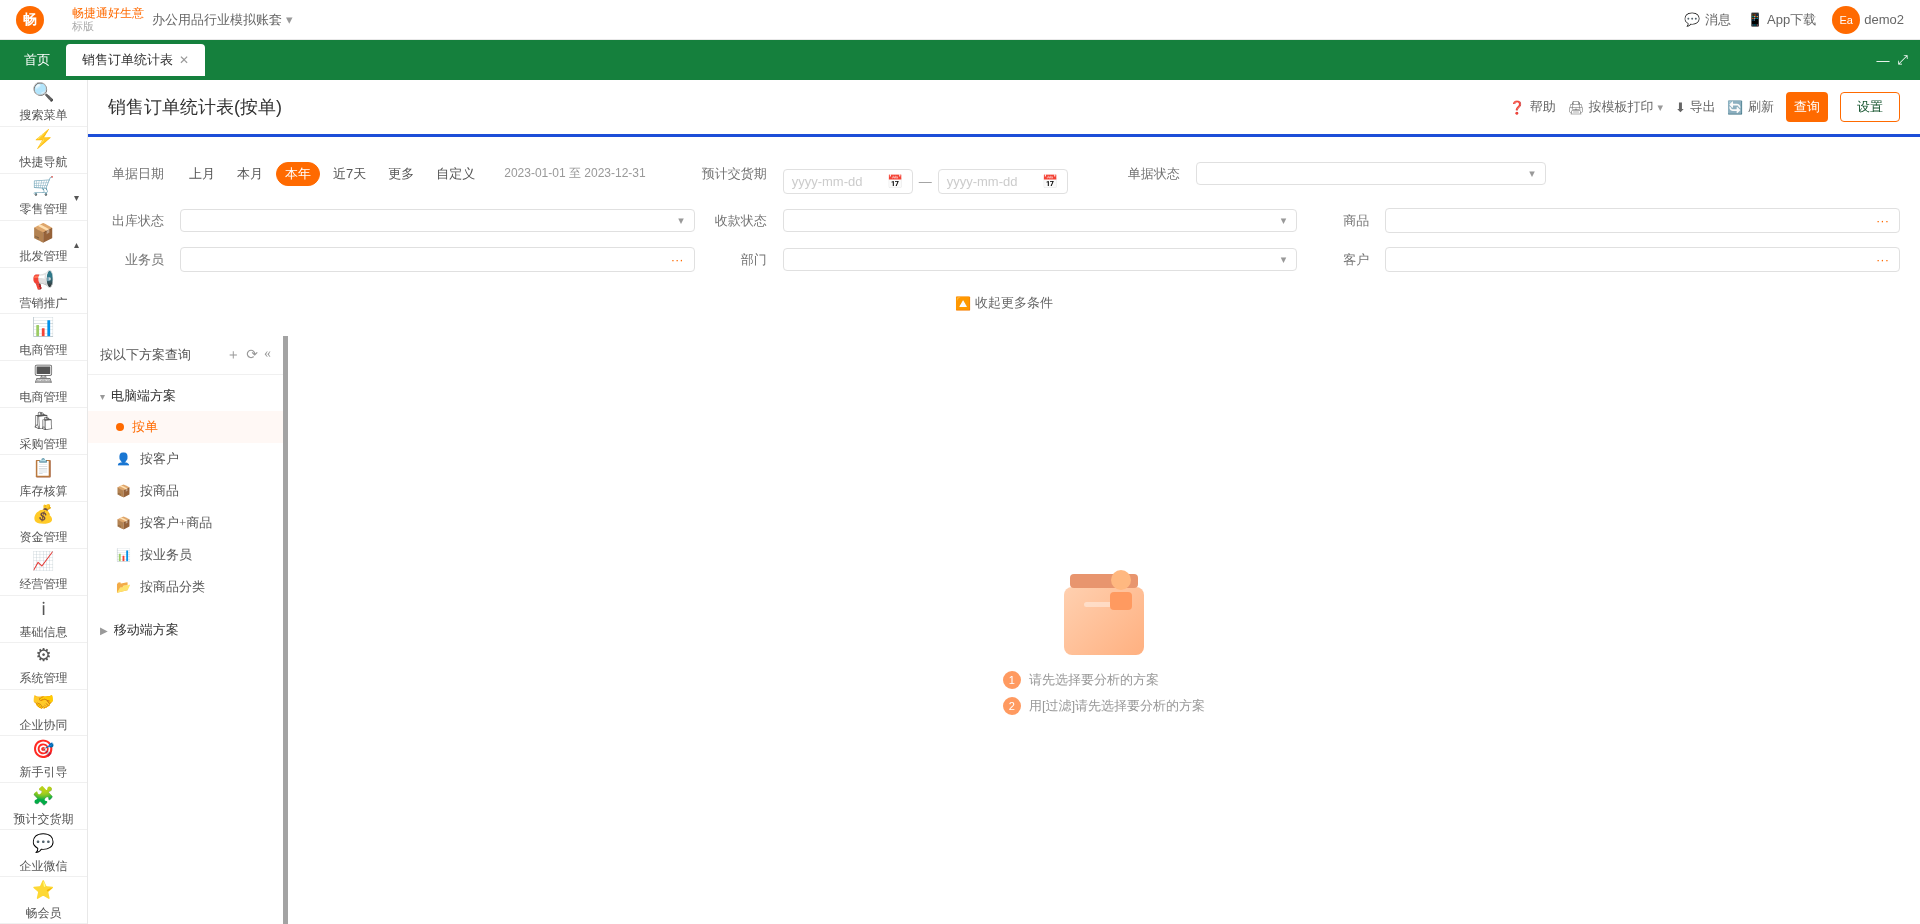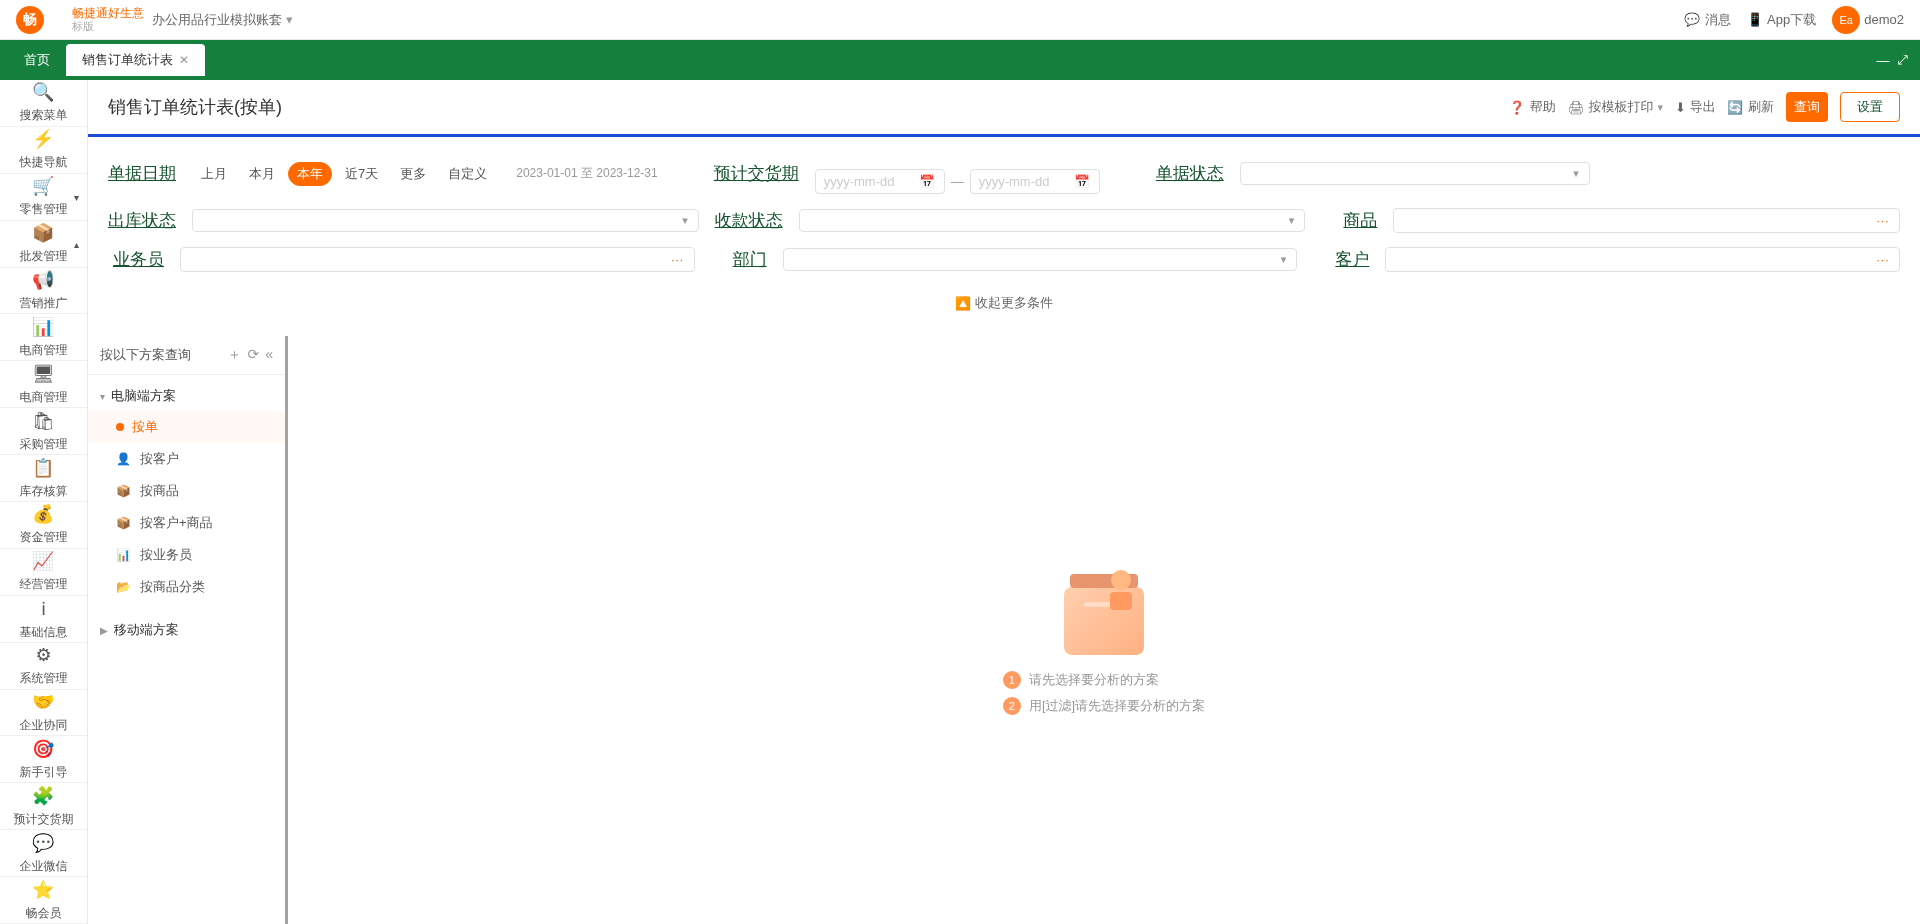--- a/index.html
+++ b/index.html
@@ -41,39 +41,39 @@
     .page-title-row { display: flex; align-items: center; justify-content: space-between; margin-bottom: 12px; }
     .page-title { font-size: 18px; font-weight: 500; color: #333; }
     .page-actions { display: flex; align-items: center; gap: 12px; }
     .page-action-btn { display: flex; align-items: center; gap: 4px; color: #666; font-size: 13px; cursor: pointer; }
     .btn-query { background: #ff6a00; color: #fff; border: none; border-radius: 4px; padding: 6px 8px; font-size: 13px; cursor: pointer; }
     .btn-setting { background: #fff; color: #14532d; border: 1px solid #ff6a00; border-radius: 4px; padding: 5px 16px; font-size: 13px; cursor: pointer; }
 
     
     .filter-area { background: #fff; padding: 16px 20px; flex-shrink: 0; }
     .filter-row { display: flex; align-items: center; gap: 16px; margin-bottom: 14px; }
-    .filter-label { color: #14532d; font-size: 17px; white-space: nowrap; min-width: 56px; text-align: right; text-decoration: underline; }
+    .filter-label { color: #737373; font-size: 13px; white-space: nowrap; min-width: 56px; text-align: right; }
     .filter-date-btns { display: flex; align-items: center; gap: 4px; }
     .date-btn { padding: 2px 8px; border-radius: 3px; cursor: pointer; color: #555; font-size: 13px; border: 1px solid transparent; }
     .date-btn.active { background: #ff6a00; color: #fff; border-color: #ff6a00; border-radius: 12px; }
     .date-range-display { color: #999; font-size: 12px; margin-left: 4px; }
     .filter-date-input { display: flex; align-items: center; gap: 6px; margin-top: 16px; }
     .date-input { border: 1px solid #e0e0e0; border-radius: 4px; padding: 4px 8px; font-size: 13px; color: #999; width: 130px; display: flex; align-items: center; justify-content: space-between; }
     .date-sep { color: #999; }
     .filter-select { border: 1px solid #e0e0e0; border-radius: 4px; padding: 4px 10px; font-size: 13px; color: #333; display: flex; align-items: center; justify-content: space-between; min-width: 200px; cursor: pointer; }
     .filter-select.wide { min-width: 350px; }
     .filter-input { border: 1px solid #e0e0e0; border-radius: 4px; padding: 4px 10px; font-size: 13px; color: #333; display: flex; align-items: center; justify-content: space-between; flex: 1; cursor: pointer; }
     .ellipsis-btn { color: #ff6a00; cursor: pointer; }
     .collapse-bar { display: flex; justify-content: center; align-items: center; padding: 8px; cursor: pointer; color: #666; font-size: 13px; gap: 4px; }
 
     
     .inner-layout { display: flex; flex: 1; overflow: hidden; }
 
     
-    .scheme-panel { width: 200px; background: #fff; border-right: 3px solid #a3a3a3; flex-shrink: 0; overflow-y: auto; }
+    .scheme-panel { width: 200px; background: #fff; border-right: 5px solid #a3a3a3; flex-shrink: 0; overflow-y: auto; font-family: Liberation Serif, serif; }
     .scheme-header { display: flex; align-items: center; justify-content: space-between; padding: 10px 12px; border-bottom: 1px solid #f0f0f0; }
     .scheme-title { font-size: 13px; color: #555; }
     .scheme-header-icons { display: flex; gap: 6px; color: #999; }
     .scheme-icon { cursor: pointer; font-size: 14px; }
     .scheme-group { padding: 6px 0; }
     .scheme-group-title { display: flex; align-items: center; gap: 6px; padding: 6px 12px; font-size: 13px; color: #333; cursor: pointer; }
     .scheme-group-title .arrow { font-size: 10px; color: #999; }
     .scheme-item { display: flex; align-items: center; gap: 8px; padding: 7px 12px 7px 28px; font-size: 13px; color: #555; cursor: pointer; }
     .scheme-item.active { color: #ff6a00; background: #fff8f5; }
     .scheme-item .scheme-item-icon { width: 16px; height: 16px; display: flex; align-items: center; justify-content: center; font-size: 12px; color: #ff6a00; }

